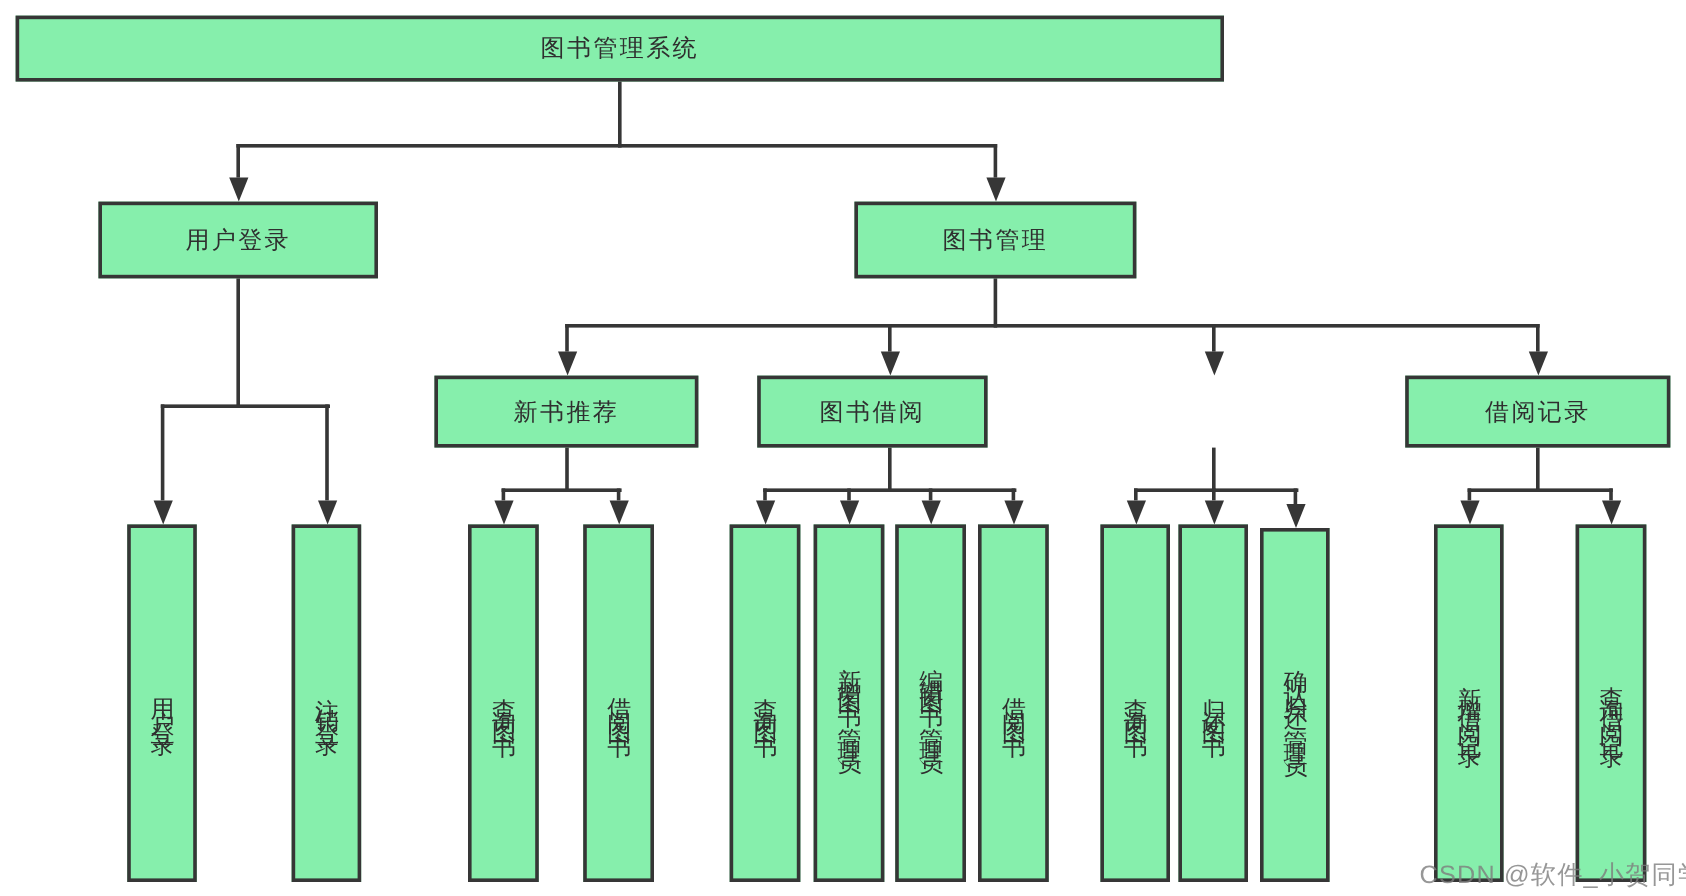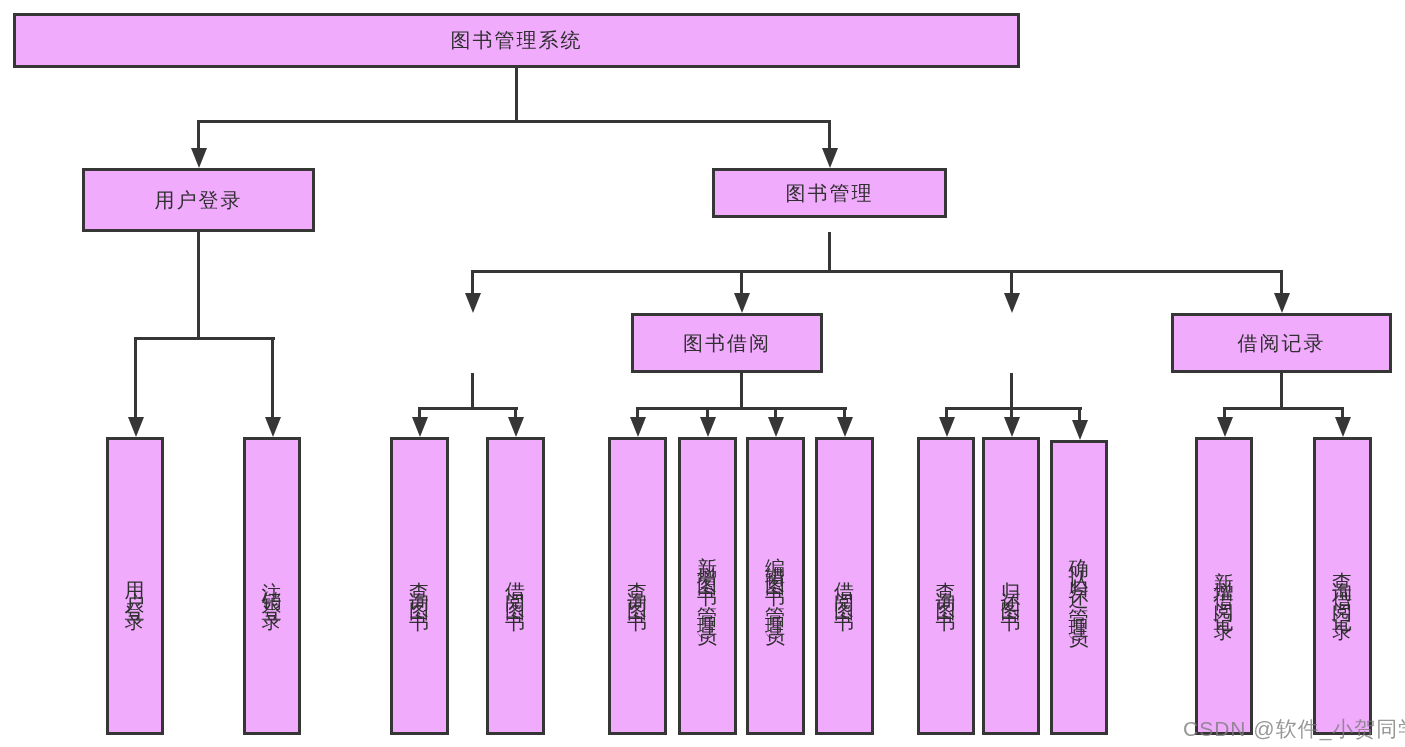--- a/index.html
+++ b/index.html
@@ -1,21 +1,21 @@
 <!DOCTYPE html>
 <html><head>
 <meta charset="utf-8">
 <style>
   html,body{margin:0;padding:0;background:#ffffff;}
   .canvas{
     position:relative;width:1405px;height:747px;background:#ffffff;
     overflow:hidden;font-family:"Liberation Sans","DejaVu Sans",sans-serif;
   }
   .box{
-    position:absolute;box-sizing:border-box;border:3px solid #363636;background:#f0abfc;
+    position:absolute;box-sizing:border-box;border:3px solid #363636;background:#86efac;
     display:flex;align-items:center;justify-content:center;color:#2f2f2f;
   }
   .hbox{font-size:20px;letter-spacing:2px;white-space:nowrap;}
   .vbox{
     writing-mode:vertical-rl;font-size:20px;letter-spacing:10px;line-height:1.1;
   }
   .hline{position:absolute;height:3px;background:#363636;}
   .vline{position:absolute;width:3px;background:#363636;}
   .arrow{position:absolute;width:3px;background:#363636;}
   .arrow::after{
@@ -29,22 +29,23 @@
   }
 </style>
 </head>
 <body>
 
 <div class="canvas">
 
   <div class="box hbox" style="left:13px;top:13px;width:1007px;height:55px;">图书管理系统</div>
 
   <div class="box hbox" style="left:82px;top:168px;width:233px;height:64px;">用户登录</div>
-  <div class="box hbox" style="left:712px;top:168px;width:235px;height:50px;">图书管理</div>
+  <div class="box hbox" style="left:712px;top:168px;width:235px;height:64px;">图书管理</div>
 
+  <div class="box hbox" style="left:362px;top:313px;width:220px;height:60px;">新书推荐</div>
   <div class="box hbox" style="left:631px;top:313px;width:192px;height:60px;">图书借阅</div>
   <div class="box hbox" style="left:1171px;top:313px;width:221px;height:60px;font-family:Liberation Serif, serif;">借阅记录</div>
 
   <div class="box vbox" style="left:106px;top:437px;width:58px;height:298px;">用户登录</div>
   <div class="box vbox" style="left:243px;top:437px;width:58px;height:298px;">注销登录</div>
 
   <div class="box vbox" style="left:390px;top:437px;width:59px;height:298px;">查询图书</div>
   <div class="box vbox" style="left:486px;top:437px;width:59px;height:298px;">借阅图书</div>
 
   <div class="box vbox" style="left:608px;top:437px;width:59px;height:298px;">查询图书</div>

